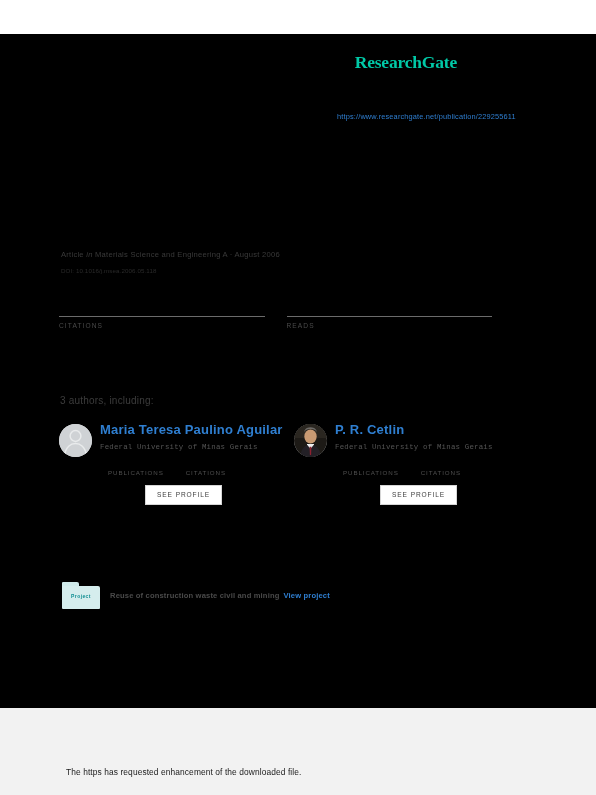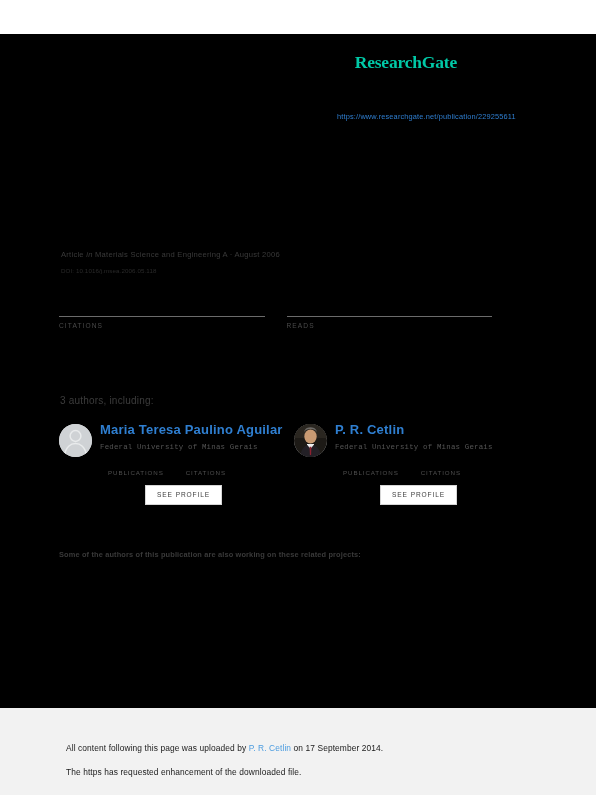--- a/index.html
+++ b/index.html
@@ -395,21 +395,27 @@
             <div class="mnum"></div>
             <div class="mcap">CITATIONS</div>
           </div>
         </div>
         <div class="see-profile">SEE PROFILE</div>
       </div>
     </div>
 
   </div>
 
-  <div class="projects-head">Some of the authors of this publication are also working on these related projects:</div>
-
-
-  <div class="footer-line l1">
-    <span>All content following this page was uploaded by </span><a href="#">P. R. Cetlin</a><span> on 17 September 2014.</span>
+
+  <div class="project-row">
+    <div class="project-badge">
+      <div class="tab"></div>
+      <div class="body"></div>
+      <div class="lbl">Project</div>
+    </div>
+    <div class="project-text">
+      <span>Reuse of construction waste civil and mining</span><span class="project-link">View project</span>
+    </div>
   </div>
+
   <div class="footer-line l2">The https has requested enhancement of the downloaded file.</div>
 
 </div>
 
 </body></html>

